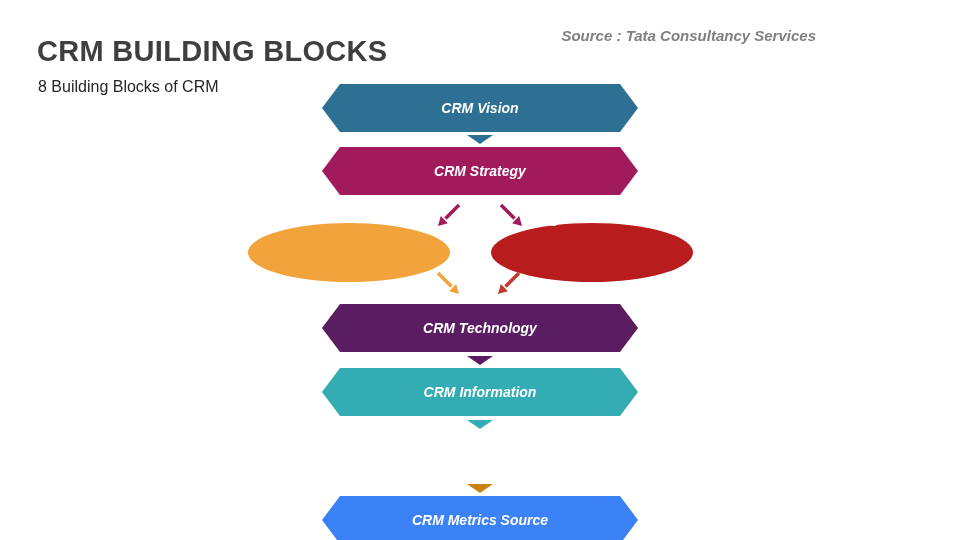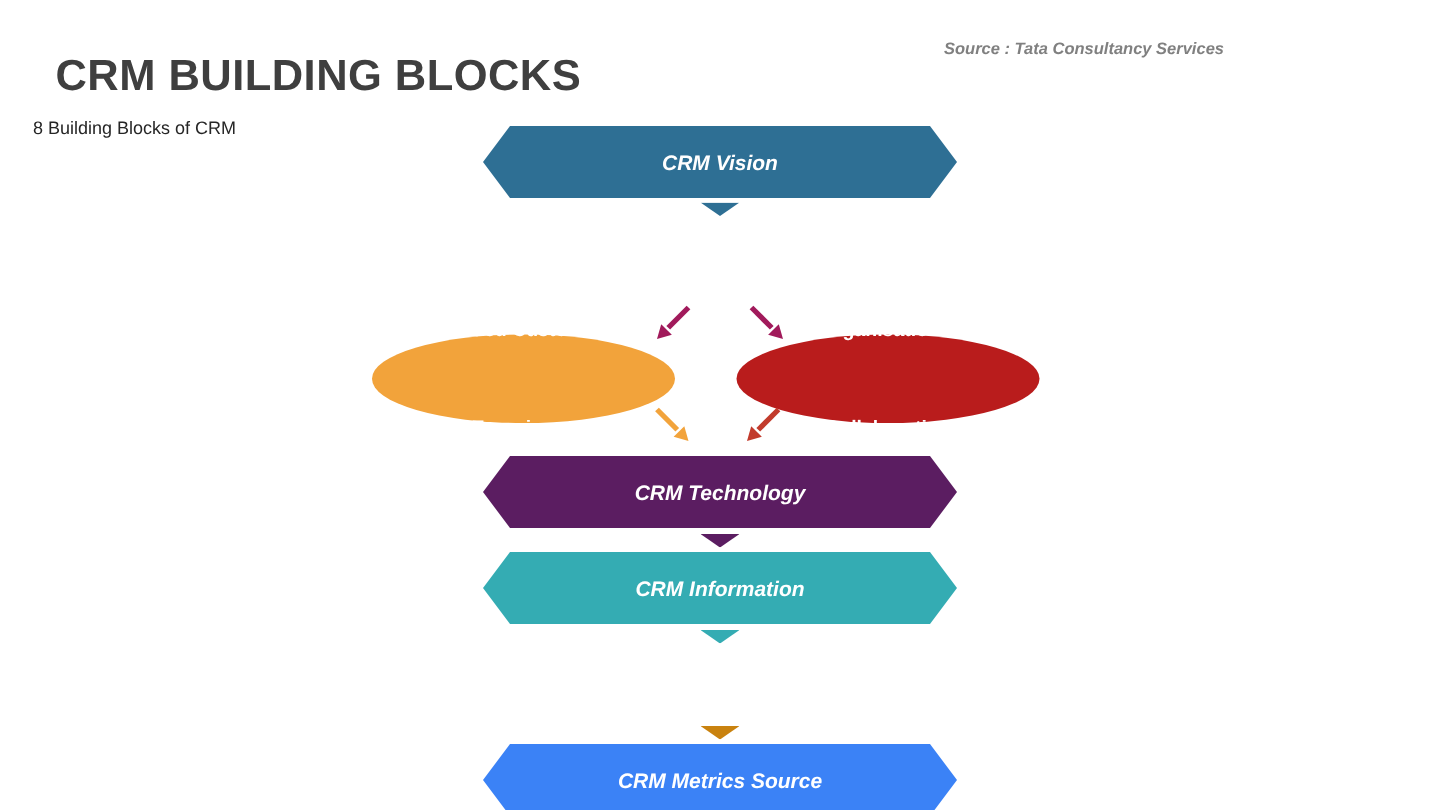--- a/index.html
+++ b/index.html
@@ -5,26 +5,26 @@
   html,body { margin:0; padding:0; background:#fff; }
   .slide {
     position:relative; width:844px; height:540px; background:#ffffff;
     font-family:"Liberation Sans", sans-serif; overflow:hidden;margin-top:20px;
   }
   .title {
     position:absolute; left:37px; top:15px;
     font-size:29px; font-weight:bold; color:#3f3f3f; letter-spacing:0.3px;
   }
   .subtitle {
-    position:absolute; left:22px; top:58px;
-    font-size:12px; font-weight:400; color:#262626;
+    position:absolute; left:38px; top:58px;
+    font-size:16px; font-weight:400; color:#262626;
   }
   .source {
     position:absolute; right:28px; top:7px;
-    font-size:11px; font-weight:bold; font-style:italic; color:#808080;
+    font-size:15px; font-weight:bold; font-style:italic; color:#808080;
   }
   .hex {
     position:absolute; left:322px; width:316px; height:48px;
     clip-path:polygon(0% 50%, 18px 0%, calc(100% - 18px) 0%, 100% 50%, calc(100% - 18px) 100%, 18px 100%);
     display:flex; align-items:center; justify-content:center;
   }
   .hex span { color:#ffffff; font-weight:bold; font-size:14px;font-style:italic; }
   .b-vision      { top:64px;  background:#2e6f94; }
   .b-strategy    { top:127px; background:#a11a5b; }
   .b-processes   { top:284px; background:#5b1d61; }
@@ -35,21 +35,21 @@
     position:absolute; left:467px; width:26px; height:9px;
     clip-path:polygon(0 0, 100% 0, 50% 100%);
   }
   .t-vision      { top:115px; background:#2e6f94; }
   .t-processes   { top:336px; background:#5b1d61; }
   .t-information { top:400px; background:#34acb3; }
   .t-technology  { top:464px; background:#c9820f; }
   .oval {
     position:absolute; top:203px; width:202px; height:59px; border-radius:50%;
     display:flex; flex-direction:column; align-items:center; justify-content:center;
-    text-align:center; color:#ffffff; font-weight:bold; font-size:13px; line-height:1.3;gap:48px;
+    text-align:center; color:#ffffff; font-weight:bold; font-size:19px; line-height:1.3;gap:48px;
   }
   .o-experience    { left:248px; background:#f2a33b; }
   .o-collaboration { left:491px; background:#b91c1c; }
   .arr { position:absolute; width:26px; height:26px; }
   .a-str-exp { left:436px; top:182px; }
   .a-str-col { left:498px; top:182px; }
   .a-exp-pro { left:435px; top:250px; }
   .a-col-pro { left:496px; top:250px; }
 </style>
 </head>
@@ -59,20 +59,23 @@
 
   <div class="title">CRM BUILDING BLOCKS</div>
   <div class="subtitle">8 Building Blocks of CRM</div>
   <div class="source">Source : Tata Consultancy Services</div>
 
   <div class="hex b-vision">
     <span>CRM Vision</span>
   </div>
   <div class="tri t-vision"></div>
 
+  <div class="hex b-strategy">
+    <span>CRM Strategy</span>
+  </div>
 
   <svg class="arr a-str-exp" viewBox="0 0 26 26">
     <line x1="23" y1="3" x2="9.5" y2="16.5" stroke="#a11a5b" stroke-width="3.5"></line>
     <polygon points="2,24 4.8,14.1 11.9,21.2" fill="#a11a5b"></polygon>
   </svg>
   <svg class="arr a-str-col" viewBox="0 0 26 26">
     <line x1="3" y1="3" x2="16.5" y2="16.5" stroke="#a11a5b" stroke-width="3.5"></line>
     <polygon points="24,24 21.2,14.1 14.1,21.2" fill="#a11a5b"></polygon>
   </svg>
 

